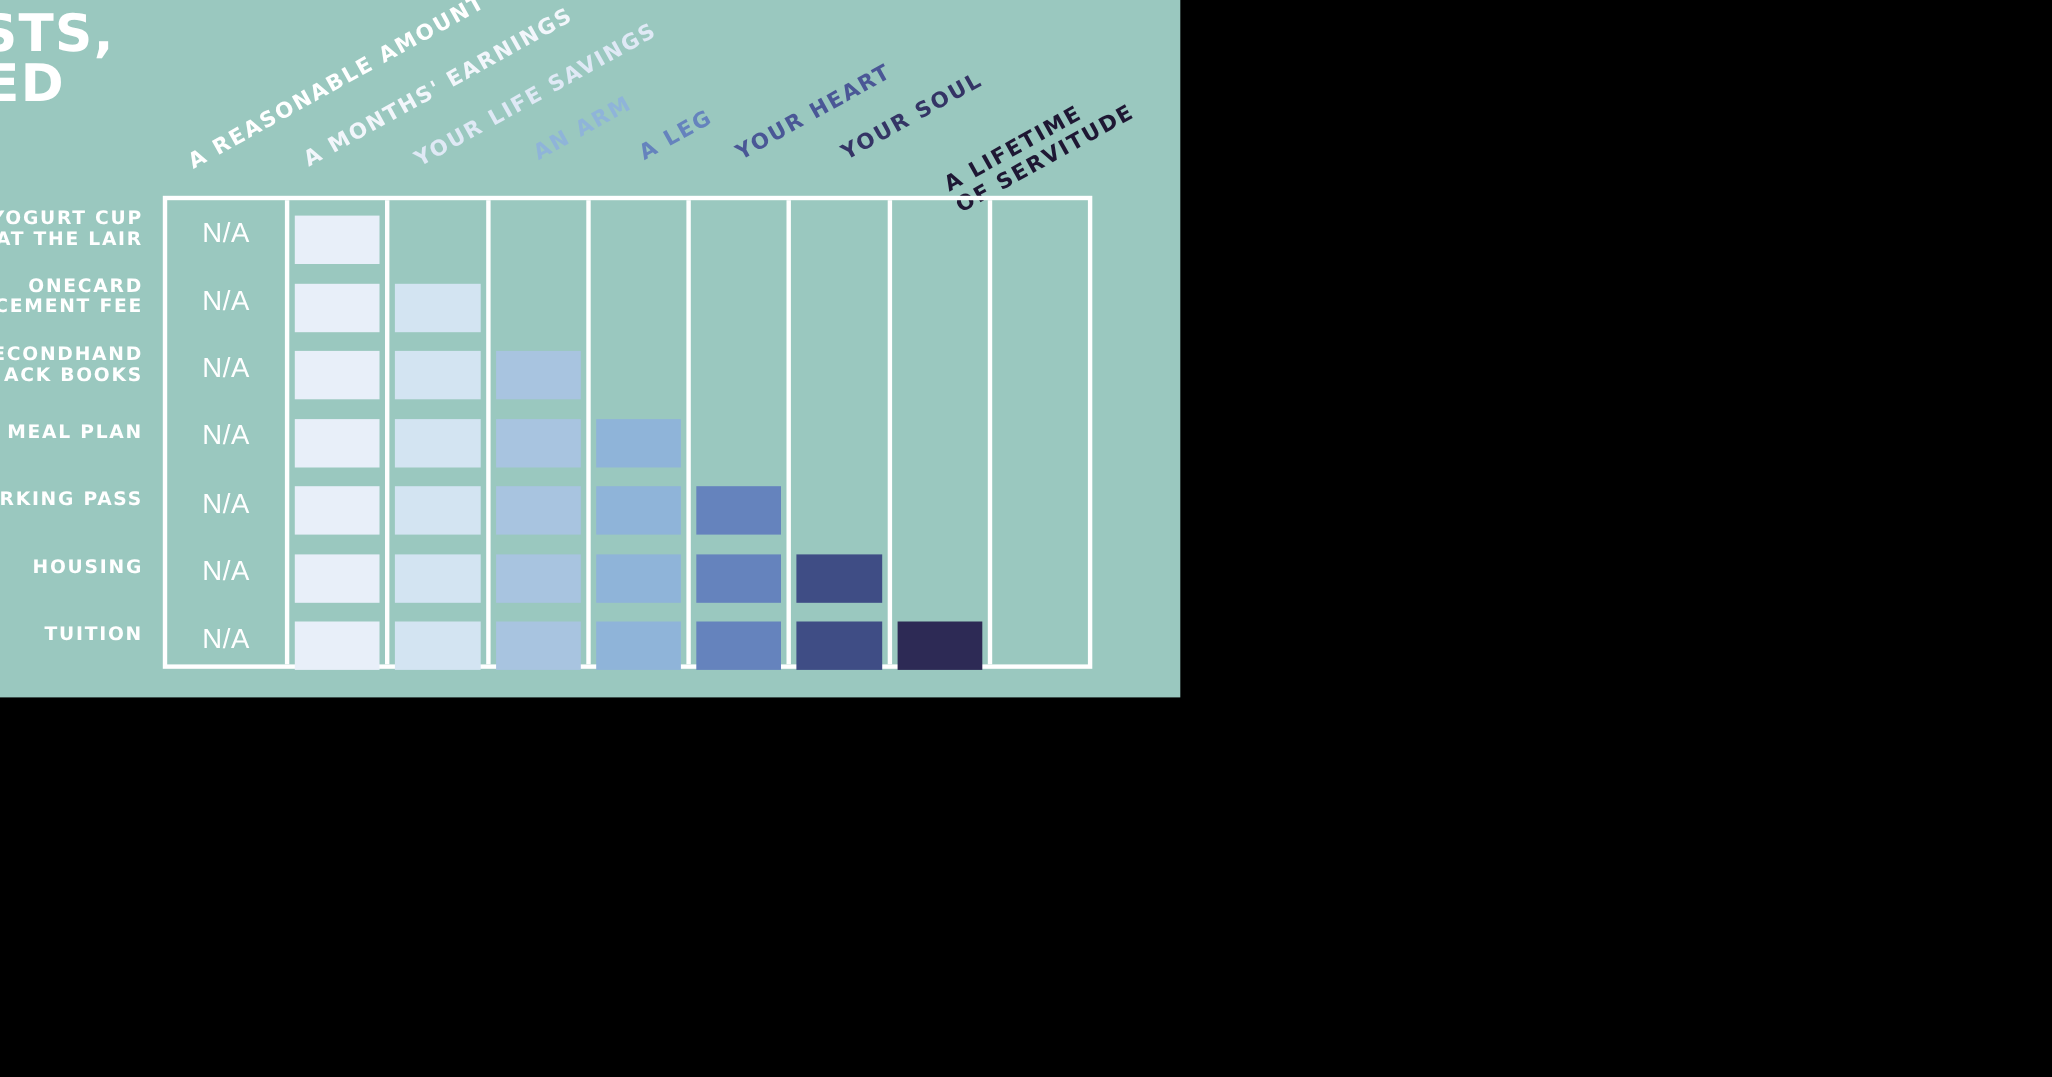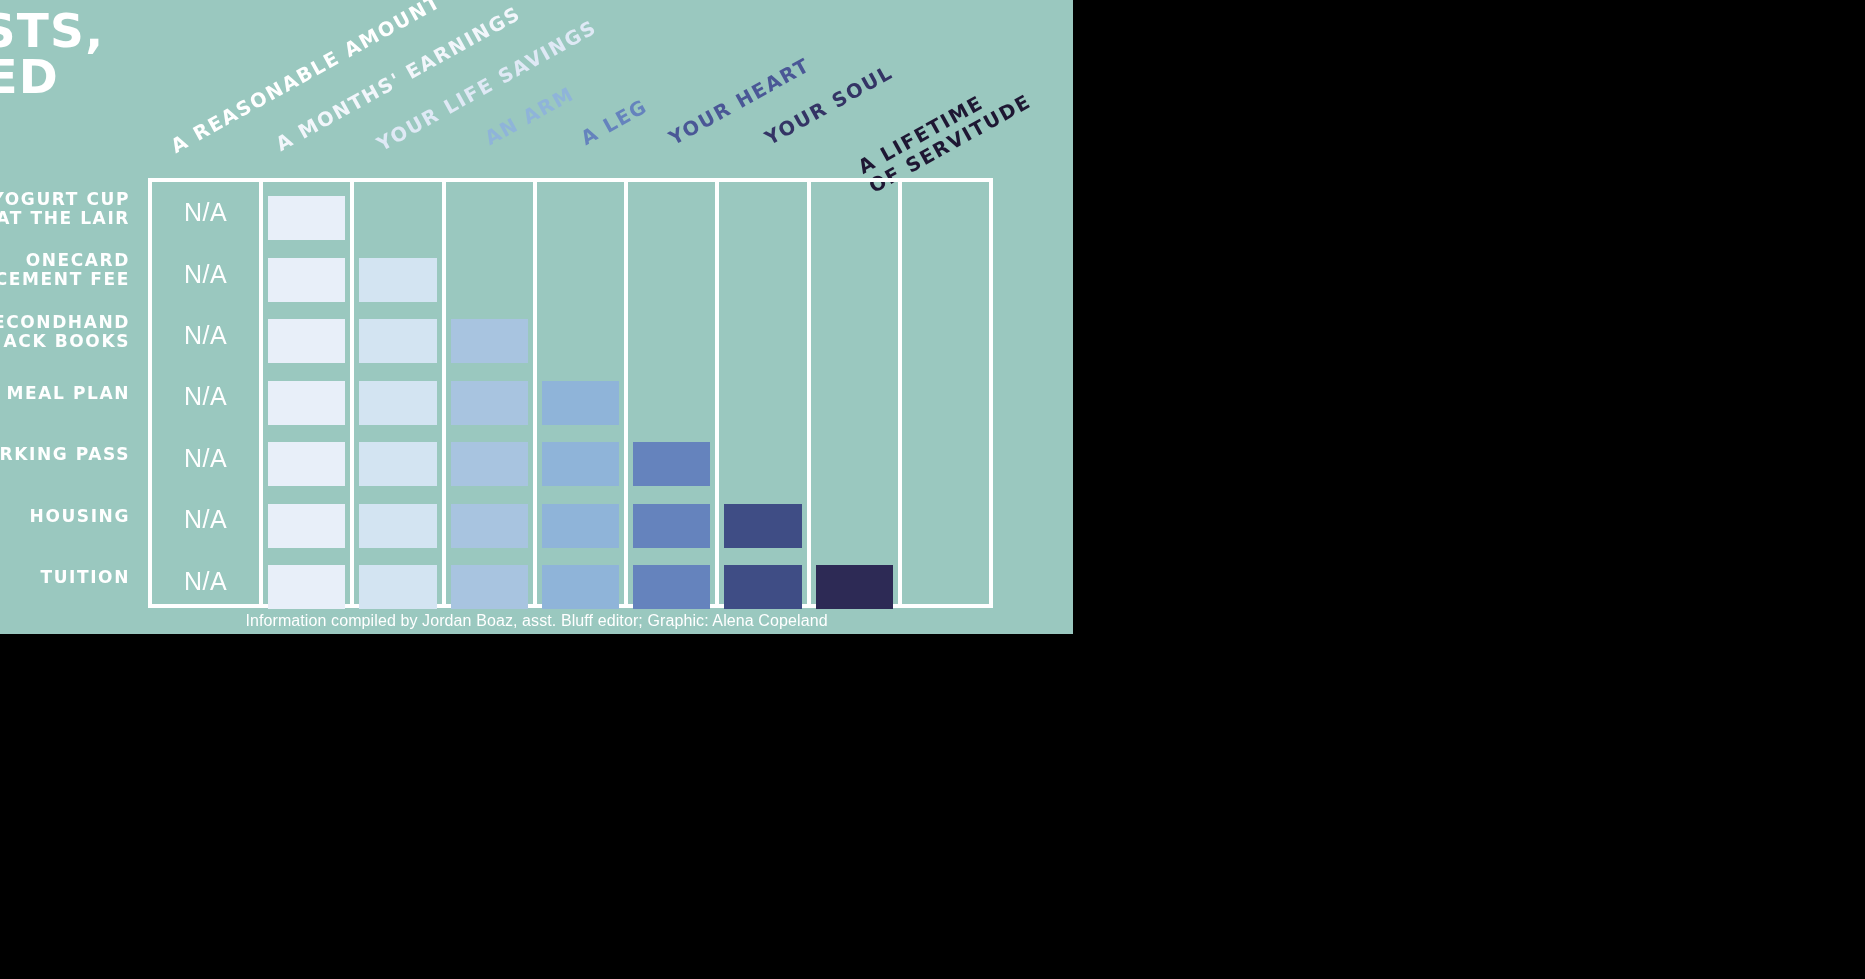--- a/index.html
+++ b/index.html
@@ -246,16 +246,15 @@
             <div class="bar" style="background: rgb(63, 77, 133); top: 321.571px; height: 44px;"></div>
             <div class="bar" style="background: rgb(63, 77, 133); top: 383px; height: 44px;"></div>
           </div>
           <div class="col bar-col">
             <div class="bar" style="background: rgb(45, 42, 85); top: 383px; height: 44px;"></div>
           </div>
           <div class="col bar-col"></div>
         </div>
     </div>
 
-    <div id="credit">Information compiled by Jordan Boaz, asst. Bluff editor; Graphic: Alena Copeland</div>
 
   </div>
 </div>
 
 </body></html>

